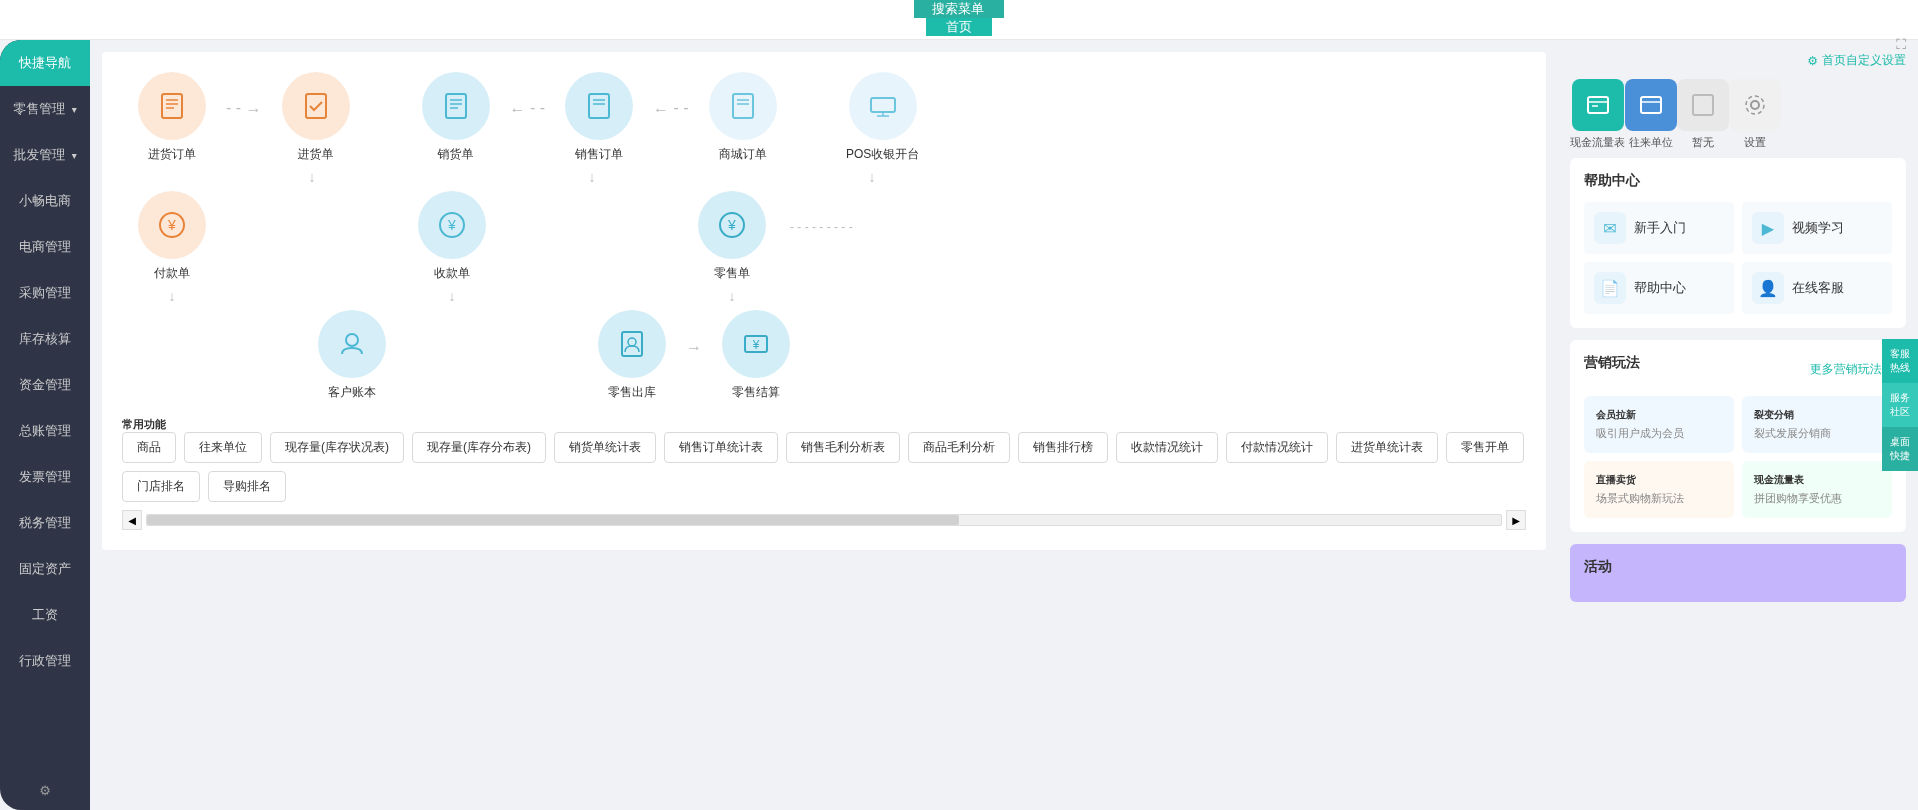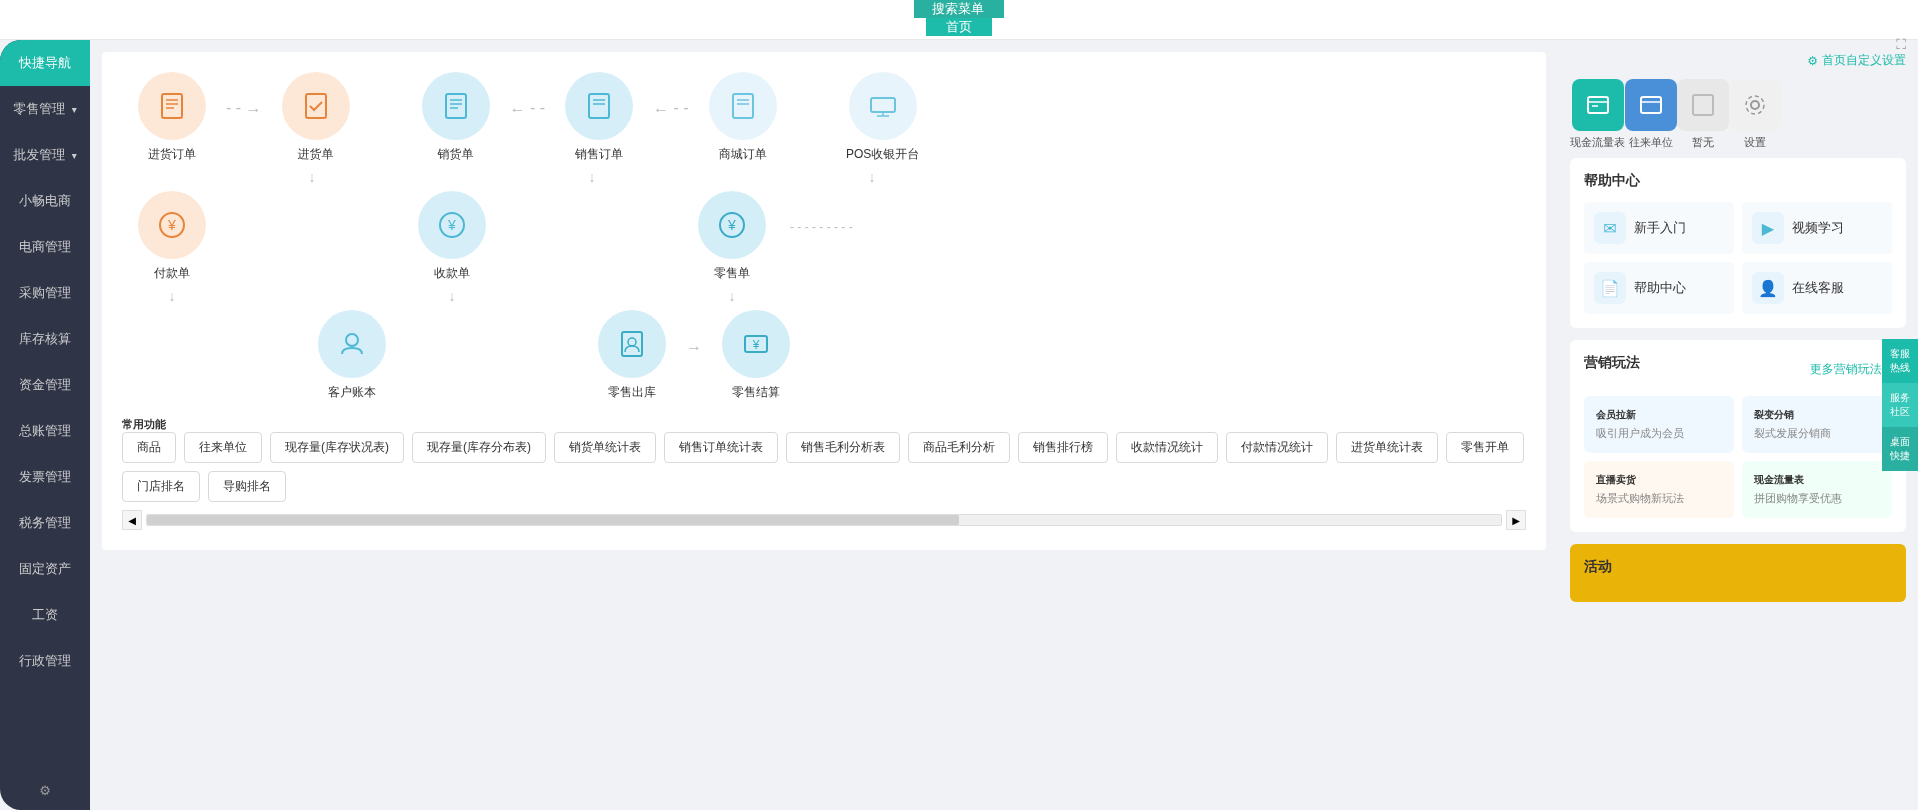--- a/index.html
+++ b/index.html
@@ -78,21 +78,21 @@
     .marketing-header { display: flex; justify-content: space-between; align-items: center; margin-bottom: 12px; }
     .more-link { font-size: 12px; color: #1dbbaa; cursor: pointer; }
     .marketing-grid { display: grid; grid-template-columns: 1fr 1fr; gap: 8px; }
     .marketing-item { background: #f0f8ff; border-radius: 6px; padding: 12px; cursor: pointer; }
     .marketing-item-title { font-size: 10px; font-weight: bold; color: #333; margin-bottom: 4px; }
     .marketing-item-desc { font-size: 11px; color: #888; }
     .marketing-item.live { background: #fff8f0; }
     .marketing-item.group { background: #f0fff8; }
 
     
-    .activity-card { background: #eab308; border-radius: 6px; padding: 14px; }
+    .activity-card { background: #c4b5fd; border-radius: 6px; padding: 14px; }
 
     
     .float-btns { position: fixed; right: 0; top: 50%; transform: translateY(-50%); display: flex; flex-direction: column; gap: 0; z-index: 100; }
     .float-btn { background: #1dbbaa; color: #fff; padding: 8px 6px; text-align: center; font-size: 11px; cursor: pointer; writing-mode: horizontal-tb; width: 36px; }
 
     
     .flow-section { position: relative; }
     .row1 { display: flex; align-items: center; margin-bottom: 4px; }
     .row2 { display: flex; align-items: center; margin-bottom: 4px; }
     .row3 { display: flex; align-items: center; }

